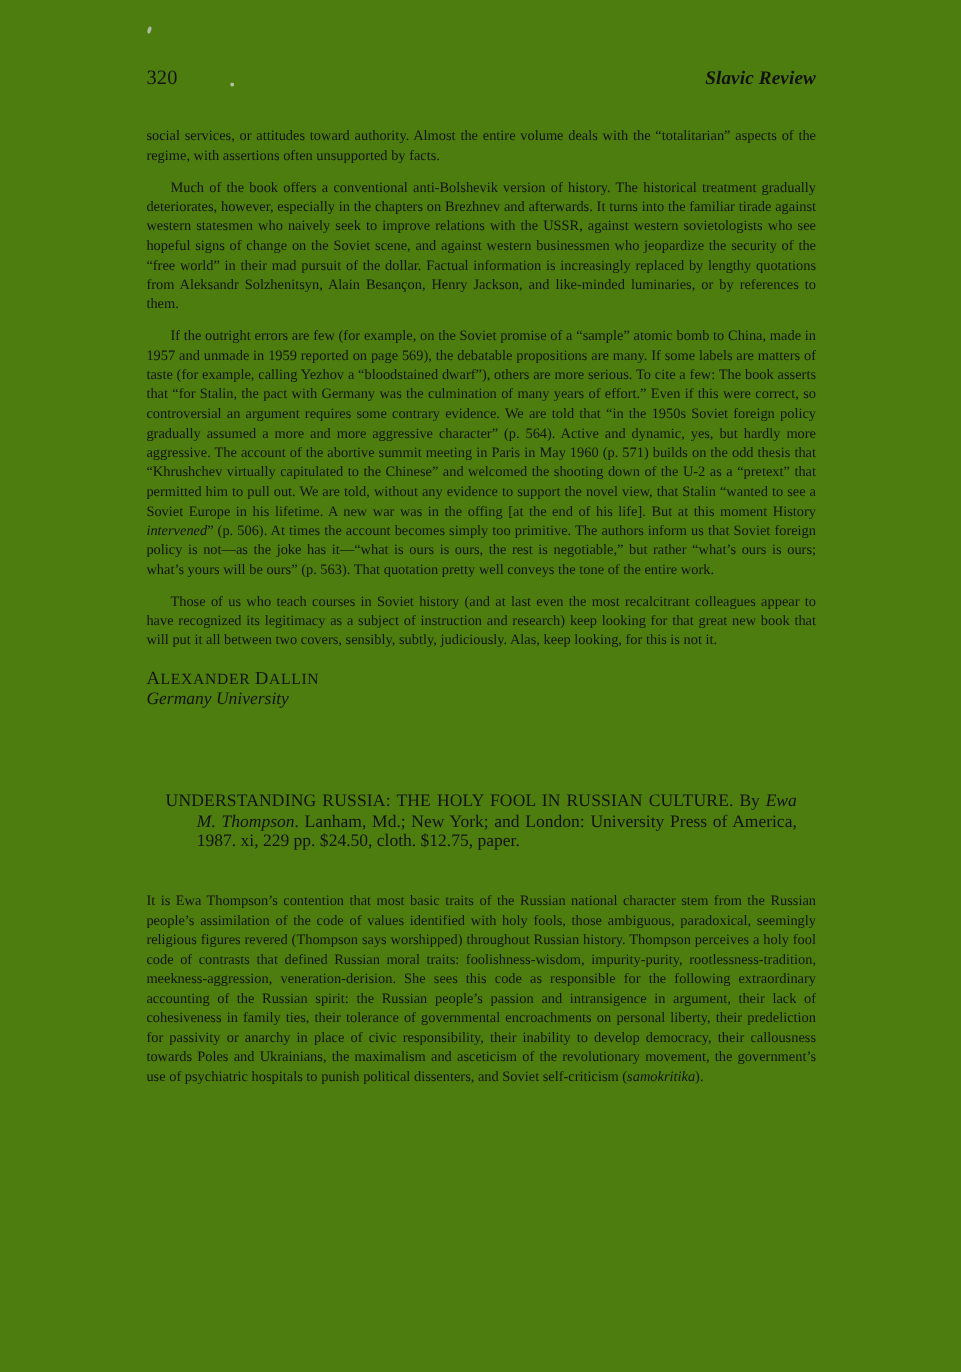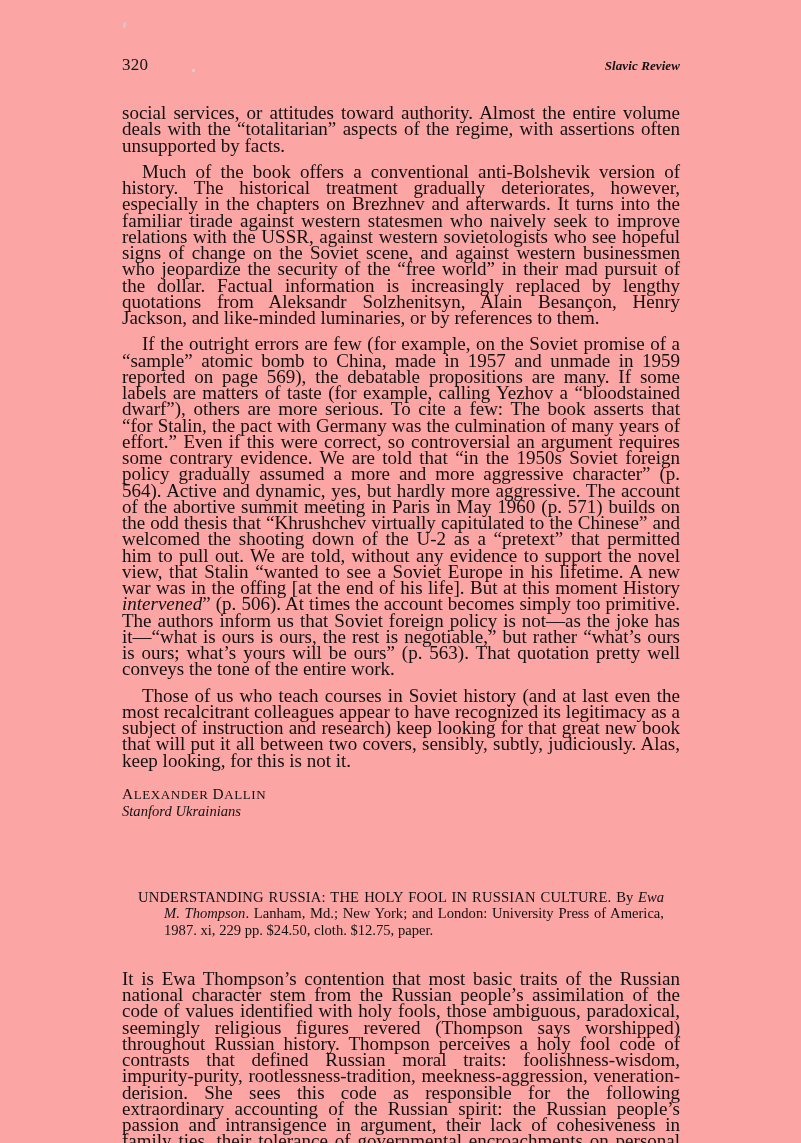--- a/index.html
+++ b/index.html
@@ -7,21 +7,21 @@
     margin: 0;
     padding: 0;
     background: #ffffff;
   }
 
   #page {
     position: relative;
     width: 801px;
     height: 1143px;
     margin: 0 auto;
-    background: #fca5a5;
+    background: #4d7c0f;
     overflow: hidden;
     font-family: "Liberation Serif", "DejaVu Serif", serif;
     color: #111111;
     -webkit-font-smoothing: antialiased;
   }
 
   
   .running-head {
     position: absolute;
     left: 122px;
@@ -31,21 +31,21 @@
     display: flex;
     align-items: baseline;
     justify-content: space-between;
   }
   .folio {
     font-size: 17px;
     letter-spacing: 0.2px;
     color: #141414;
   }
   .journal-title {
-    font-size: 13px;
+    font-size: 16px;
     font-style: italic;
     font-weight: 700;
     letter-spacing: 0.1px;
     color: #121212;
   }
 
   
   .scan-speck {
     position: absolute;
     left: 123px;
@@ -69,21 +69,21 @@
   
   .column {
     position: absolute;
     left: 122px;
     top: 105px;
     width: 558px;
   }
 
   p.body {
     margin: 0;
-    font-size: 19px;
+    font-size: 12px;
     line-height: 16.25px;
     text-align: justify;
     text-justify: inter-word;
     hyphens: manual;
     color: #121212;
   }
   p.body.indent { text-indent: 20px; }
   p.body.noindent { text-indent: 0; }
 
   
@@ -147,21 +147,21 @@
     <p class="body indent">Much of the book offers a conventional anti-Bolshevik version of history. The historical treatment gradually deteriorates, however, especially in the chapters on Brezhnev and afterwards. It turns into the familiar tirade against western statesmen who naively seek to improve relations with the USSR, against western sovietologists who see hopeful signs of change on the Soviet scene, and against western businessmen who jeopardize the security of the “free world” in their mad pursuit of the dollar. Factual information is increasingly replaced by lengthy quotations from Aleksandr Solzhenitsyn, Alain Besançon, Henry Jackson, and like-minded luminaries, or by references to them.</p>
 
     <p class="body indent">
       <span>If the outright errors are few (for example, on the Soviet promise of a “sample” atomic bomb to China, made in 1957 and unmade in 1959 reported on page 569), the debatable propositions are many. If some labels are matters of taste (for example, calling Yezhov a “bloodstained dwarf”), others are more serious. To cite a few: The book asserts that “for Stalin, the pact with Germany was the culmination of many years of effort.” Even if this were correct, so controversial an argument requires some contrary evidence. We are told that “in the 1950s Soviet foreign policy gradually assumed a more and more aggressive character” (p. 564). Active and dynamic, yes, but hardly more aggressive. The account of the abortive summit meeting in Paris in May 1960 (p. 571) builds on the odd thesis that “Khrushchev virtually capitulated to the Chinese” and welcomed the shooting down of the U-2 as a “pretext” that permitted him to pull out. We are told, without any evidence to support the novel view, that Stalin “wanted to see a Soviet Europe in his lifetime. A new war was in the offing [at the end of his life]. But at this moment History </span><span class="ital">intervened</span><span>” (p. 506). At times the account becomes simply too primitive. The authors inform us that Soviet foreign policy is not—as the joke has it—“what is ours is ours, the rest is negotiable,” but rather “what’s ours is ours; what’s yours will be ours” (p. 563). That quotation pretty well conveys the tone of the entire work.</span>
     </p>
 
     <p class="body indent">Those of us who teach courses in Soviet history (and at last even the most recalcitrant colleagues appear to have recognized its legitimacy as a subject of instruction and research) keep looking for that great new book that will put it all between two covers, sensibly, subtly, judiciously. Alas, keep looking, for this is not it.</p>
 
     <div class="signature">
       <span class="sig-name"><span class="cap">A</span><span>LEXANDER </span><span class="cap">D</span><span>ALLIN</span></span>
-      <span class="sig-affil">Stanford Ukrainians</span>
+      <span class="sig-affil">Germany University</span>
     </div>
 
     <div class="review-break"></div>
 
     <p class="citation">
       <span class="booktitle">UNDERSTANDING RUSSIA: THE HOLY FOOL IN RUSSIAN CULTURE.</span><span> By </span><span class="ital">Ewa M. Thompson</span><span>. Lanham, Md.; New York; and London: University Press of America, 1987. xi, 229 pp. $24.50, cloth. $12.75, paper.</span>
     </p>
 
     <div class="citation-gap"></div>
 

